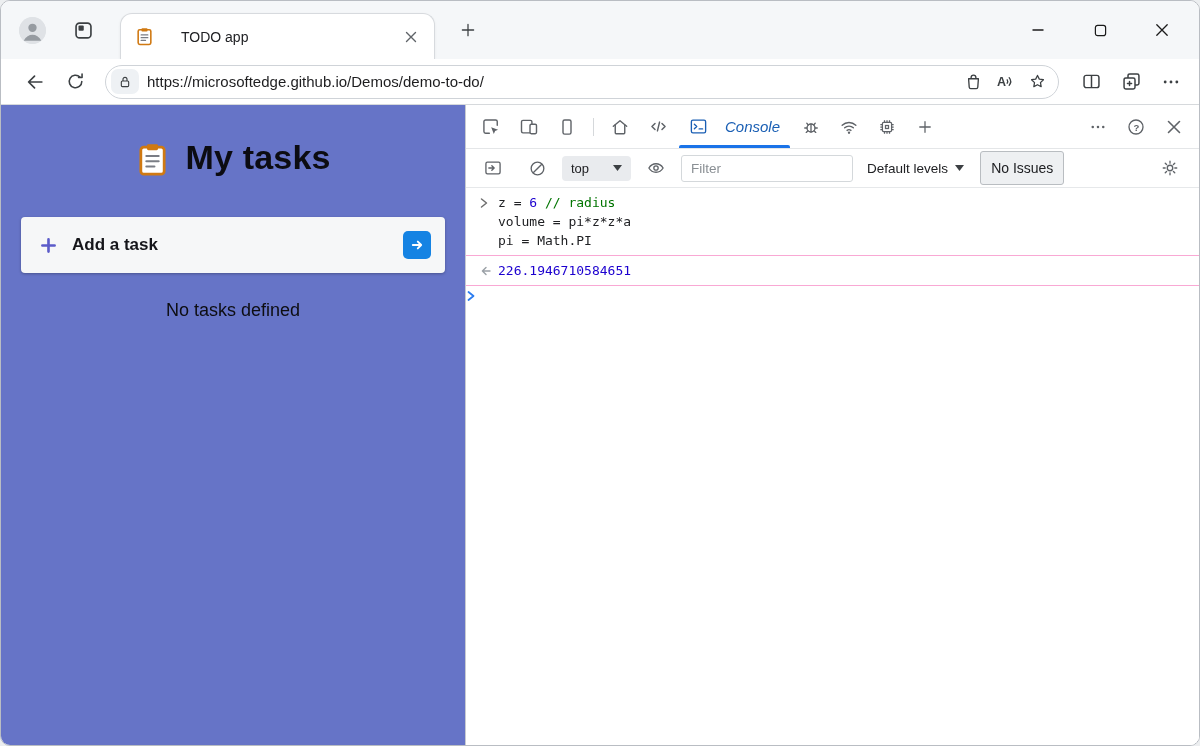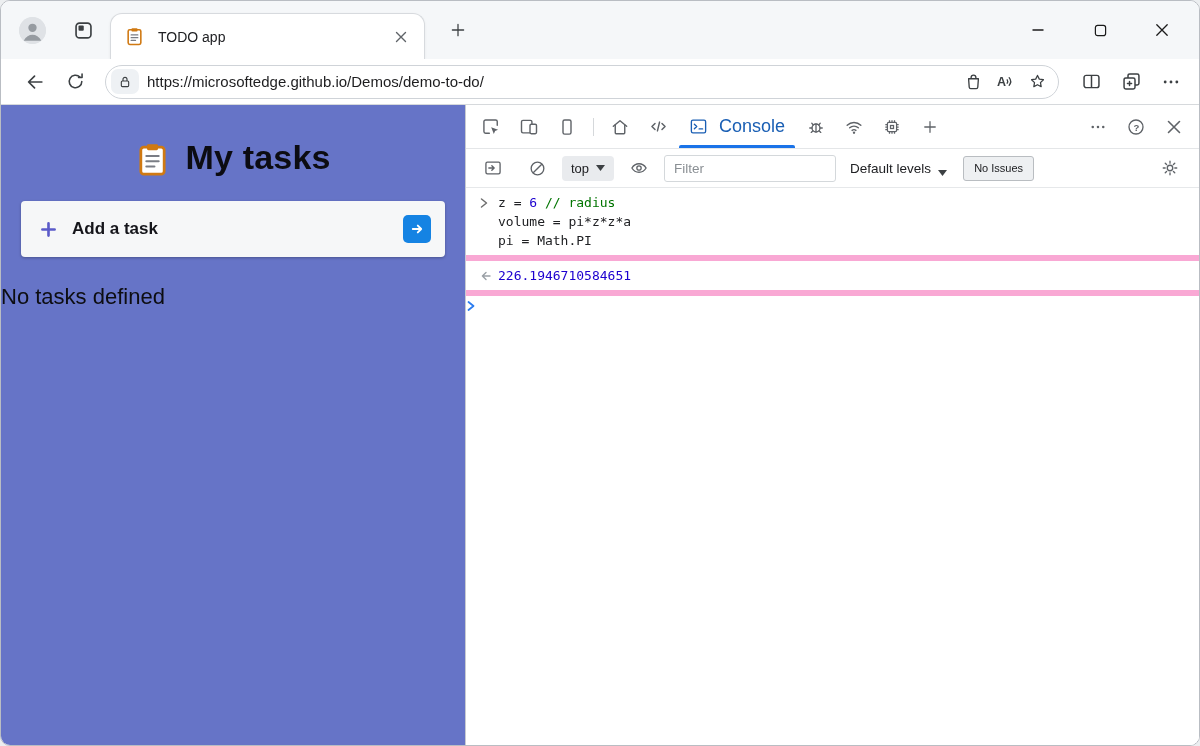--- a/index.html
+++ b/index.html
@@ -4,21 +4,21 @@
 <style>
   * { margin:0; padding:0; box-sizing:border-box; }
   html,body { width:1200px; height:746px; background:#eceef0; font-family:"Liberation Sans",sans-serif; }
   .window { position:absolute; inset:0; border:1px solid #b9bdc3; border-radius:10px; overflow:hidden; background:#fff; display:flex; flex-direction:column; }
 
   
   .tabstrip { height:58px; background:#f5f7f9; display:flex; align-items:center; padding:0 14px 0 18px; flex:none; }
   .avatar { width:27px; height:27px; border-radius:50%; overflow:hidden; background:#dfe2e6; flex:none; }
   .chrome-btn { width:34px; height:34px; display:flex; align-items:center; justify-content:center; color:#3c4043; flex:none; border-radius:6px; }
   .tab-actions { margin-left:20px; }
-  .btab { align-self:flex-end; height:46px; width:315px; margin-left:10px; background:#fff; border:1px solid #d7dade; border-bottom:none; border-radius:12px 12px 0 0; display:flex; align-items:center; padding:0 10px 0 14px; gap:14px; box-shadow:0 1px 3px rgba(0,0,0,0.06); }
+  .btab { align-self:flex-end; height:46px; width:315px; margin-left:20px; background:#fff; border:1px solid #d7dade; border-bottom:none; border-radius:12px 12px 0 0; display:flex; align-items:center; padding:0 10px 0 14px; gap:27px; box-shadow:0 1px 3px rgba(0,0,0,0.06); }
   .btab-title { font-size:14px; color:#202124; flex:1; }
   .tab-close { width:26px; height:26px; display:flex; align-items:center; justify-content:center; color:#5f6368; border-radius:5px; }
   .newtab { margin-left:16px; }
   .win-controls { margin-left:auto; display:flex; align-items:center; gap:32px; padding-right:8px; color:#1b1b1b; }
   .wc { width:30px; height:30px; display:flex; align-items:center; justify-content:center; }
 
   
   .navbar { height:46px; background:#fff; border-bottom:1px solid #d6d9dc; display:flex; align-items:center; padding:0 10px 0 16px; gap:4px; flex:none; }
   .nav-btn { width:36px; height:36px; display:flex; align-items:center; justify-content:center; color:#3c4043; border-radius:6px; flex:none; }
   .addressbar { flex:1; height:34px; margin:0 10px 0 8px; background:#fff; border:1px solid #cfd3d8; border-radius:17px; display:flex; align-items:center; padding:0 6px 0 5px; gap:8px; min-width:0; }
@@ -27,44 +27,44 @@
   .bar-actions { display:flex; align-items:center; gap:2px; color:#3c4043; }
   .bar-btn { width:30px; height:30px; display:flex; align-items:center; justify-content:center; border-radius:6px; }
 
   
   .content { flex:1; display:flex; min-height:0; }
 
   
   .app-panel { width:464px; flex:none; background:var(--app-background-purple,#6674c7); }
   .app-header { display:flex; align-items:flex-end; justify-content:center; gap:15px; padding-top:33px; }
   .app-title { font-size:34px; font-weight:bold; color:#0c0c12; letter-spacing:0.2px; }
-  .task-card { margin:24px 20px 0; height:56px; background:#f6f7f8; border-radius:4px; display:flex; align-items:center; padding:0 14px 0 18px; box-shadow:0 1px 3px rgba(0,0,0,0.28); }
+  .task-card { margin:40px 20px 0; height:56px; background:#f6f7f8; border-radius:4px; display:flex; align-items:center; padding:0 14px 0 18px; box-shadow:0 1px 3px rgba(0,0,0,0.28); }
   .add-label { font-size:17px; font-weight:bold; color:#15151a; flex:1; margin-left:14px; }
   .go-btn { width:28px; height:28px; border-radius:5px; background:var(--task-submit-blue,#1583e3); display:flex; align-items:center; justify-content:center; flex:none; }
-  .empty-msg { margin-top:27px; font-size:22px; color:#0d0d11; }
+  .empty-msg { text-align:center; margin-top:27px; font-size:18px; color:#0d0d11; }
 
   
   .devtools { flex:1; min-width:0; background:#fff; border-left:1px solid #c8cbd0; display:flex; flex-direction:column; }
   .dt-tabbar { height:44px; flex:none; display:flex; align-items:center; padding:0 6px; border-bottom:1px solid #e4e6e8; background:#fff; }
   .ibtn { width:36px; height:34px; display:flex; align-items:center; justify-content:center; color:#5f6368; border-radius:4px; flex:none; margin:0 1px; }
   .vsep { width:1px; height:18px; background:#d5d8db; margin:0 7px; flex:none; }
-  .dt-tab { position:relative; height:100%; display:flex; align-items:center; gap:11px; padding:0 12px; color:var(--devtools-selected-tab,#1a5fb4); font-size:18px; flex:none; }
+  .dt-tab { position:relative; height:100%; display:flex; align-items:center; gap:17px; padding:0 12px; color:var(--devtools-selected-tab,#1a5fb4); font-size:15px; flex:none;font-style:italic; }
   .dt-tab.active::after { content:""; position:absolute; left:2px; right:2px; bottom:0; height:3px; background:var(--devtools-selected-underline,#1a73e8); border-radius:2px 2px 0 0; }
   .dt-right { margin-left:auto; display:flex; align-items:center; }
 
   .con-toolbar { height:39px; flex:none; display:flex; align-items:center; gap:6px; padding:0 10px 0 8px; border-bottom:1px solid #e6e8ea; }
-  .pill { height:25px; background:#e9ebee; border-radius:4px; display:flex; align-items:center; gap:7px; padding:0 9px; font-size:13px; color:#202124; flex:none; }
+  .pill { height:25px; background:#e9ebee; border-radius:4px; display:flex; align-items:center; gap:24px; padding:0 9px; font-size:13px; color:#202124; flex:none; }
   .filter { width:172px; height:27px; border:1px solid #d4d8db; border-radius:3px; padding:0 9px; font-size:13.5px; color:#ec4899; font-family:"Liberation Sans",sans-serif; outline:none; flex:none; }
   .filter::placeholder { color:#8a8f94; }
-  .levels { display:flex; align-items:flex-end; gap:7px; font-size:13.5px; color:#202124; margin-left:8px; flex:none; }
-  .issues { height:25px; padding:0 10px; background:#eef0f2; border:1px solid #b9bdc1; border-radius:3px; font-size:11px; color:#202124; display:flex; align-items:center; margin-left:10px; flex:none; }
+  .levels { display:flex; align-items:center; gap:7px; font-size:13.5px; color:#202124; margin-left:8px; flex:none; }
+  .issues { height:34px; padding:0 10px; background:#eef0f2; border:1px solid #b9bdc1; border-radius:3px; font-size:14px; color:#202124; display:flex; align-items:center; margin-left:10px; flex:none; }
   .tb-spacer { flex:1; }
 
   .console { flex:1; overflow:hidden; font-family:"DejaVu Sans Mono","Liberation Mono",monospace; font-size:13px; background:#fff; }
-  .entry { padding:5px 0; border-bottom:6px solid #f9a8d4; }
+  .entry { padding:5px 0; border-bottom:1px solid #f9a8d4; }
   .cline { display:flex; align-items:center; padding-left:13px; height:19px; }
   .gutter { width:19px; flex:none; display:flex; align-items:center; color:#6e6e6e; }
   .code { color:#202124; white-space:pre; }
   .t-num { color:var(--console-number-blue,#1c00cf); }
   .t-com { color:var(--console-comment-green,#007400); }
   .prompt-row { padding:6px 0; }
   .prompt-row .gutter { color:var(--console-prompt-blue,#2b7cf0); }
 </style>
 </head>
 <body>

